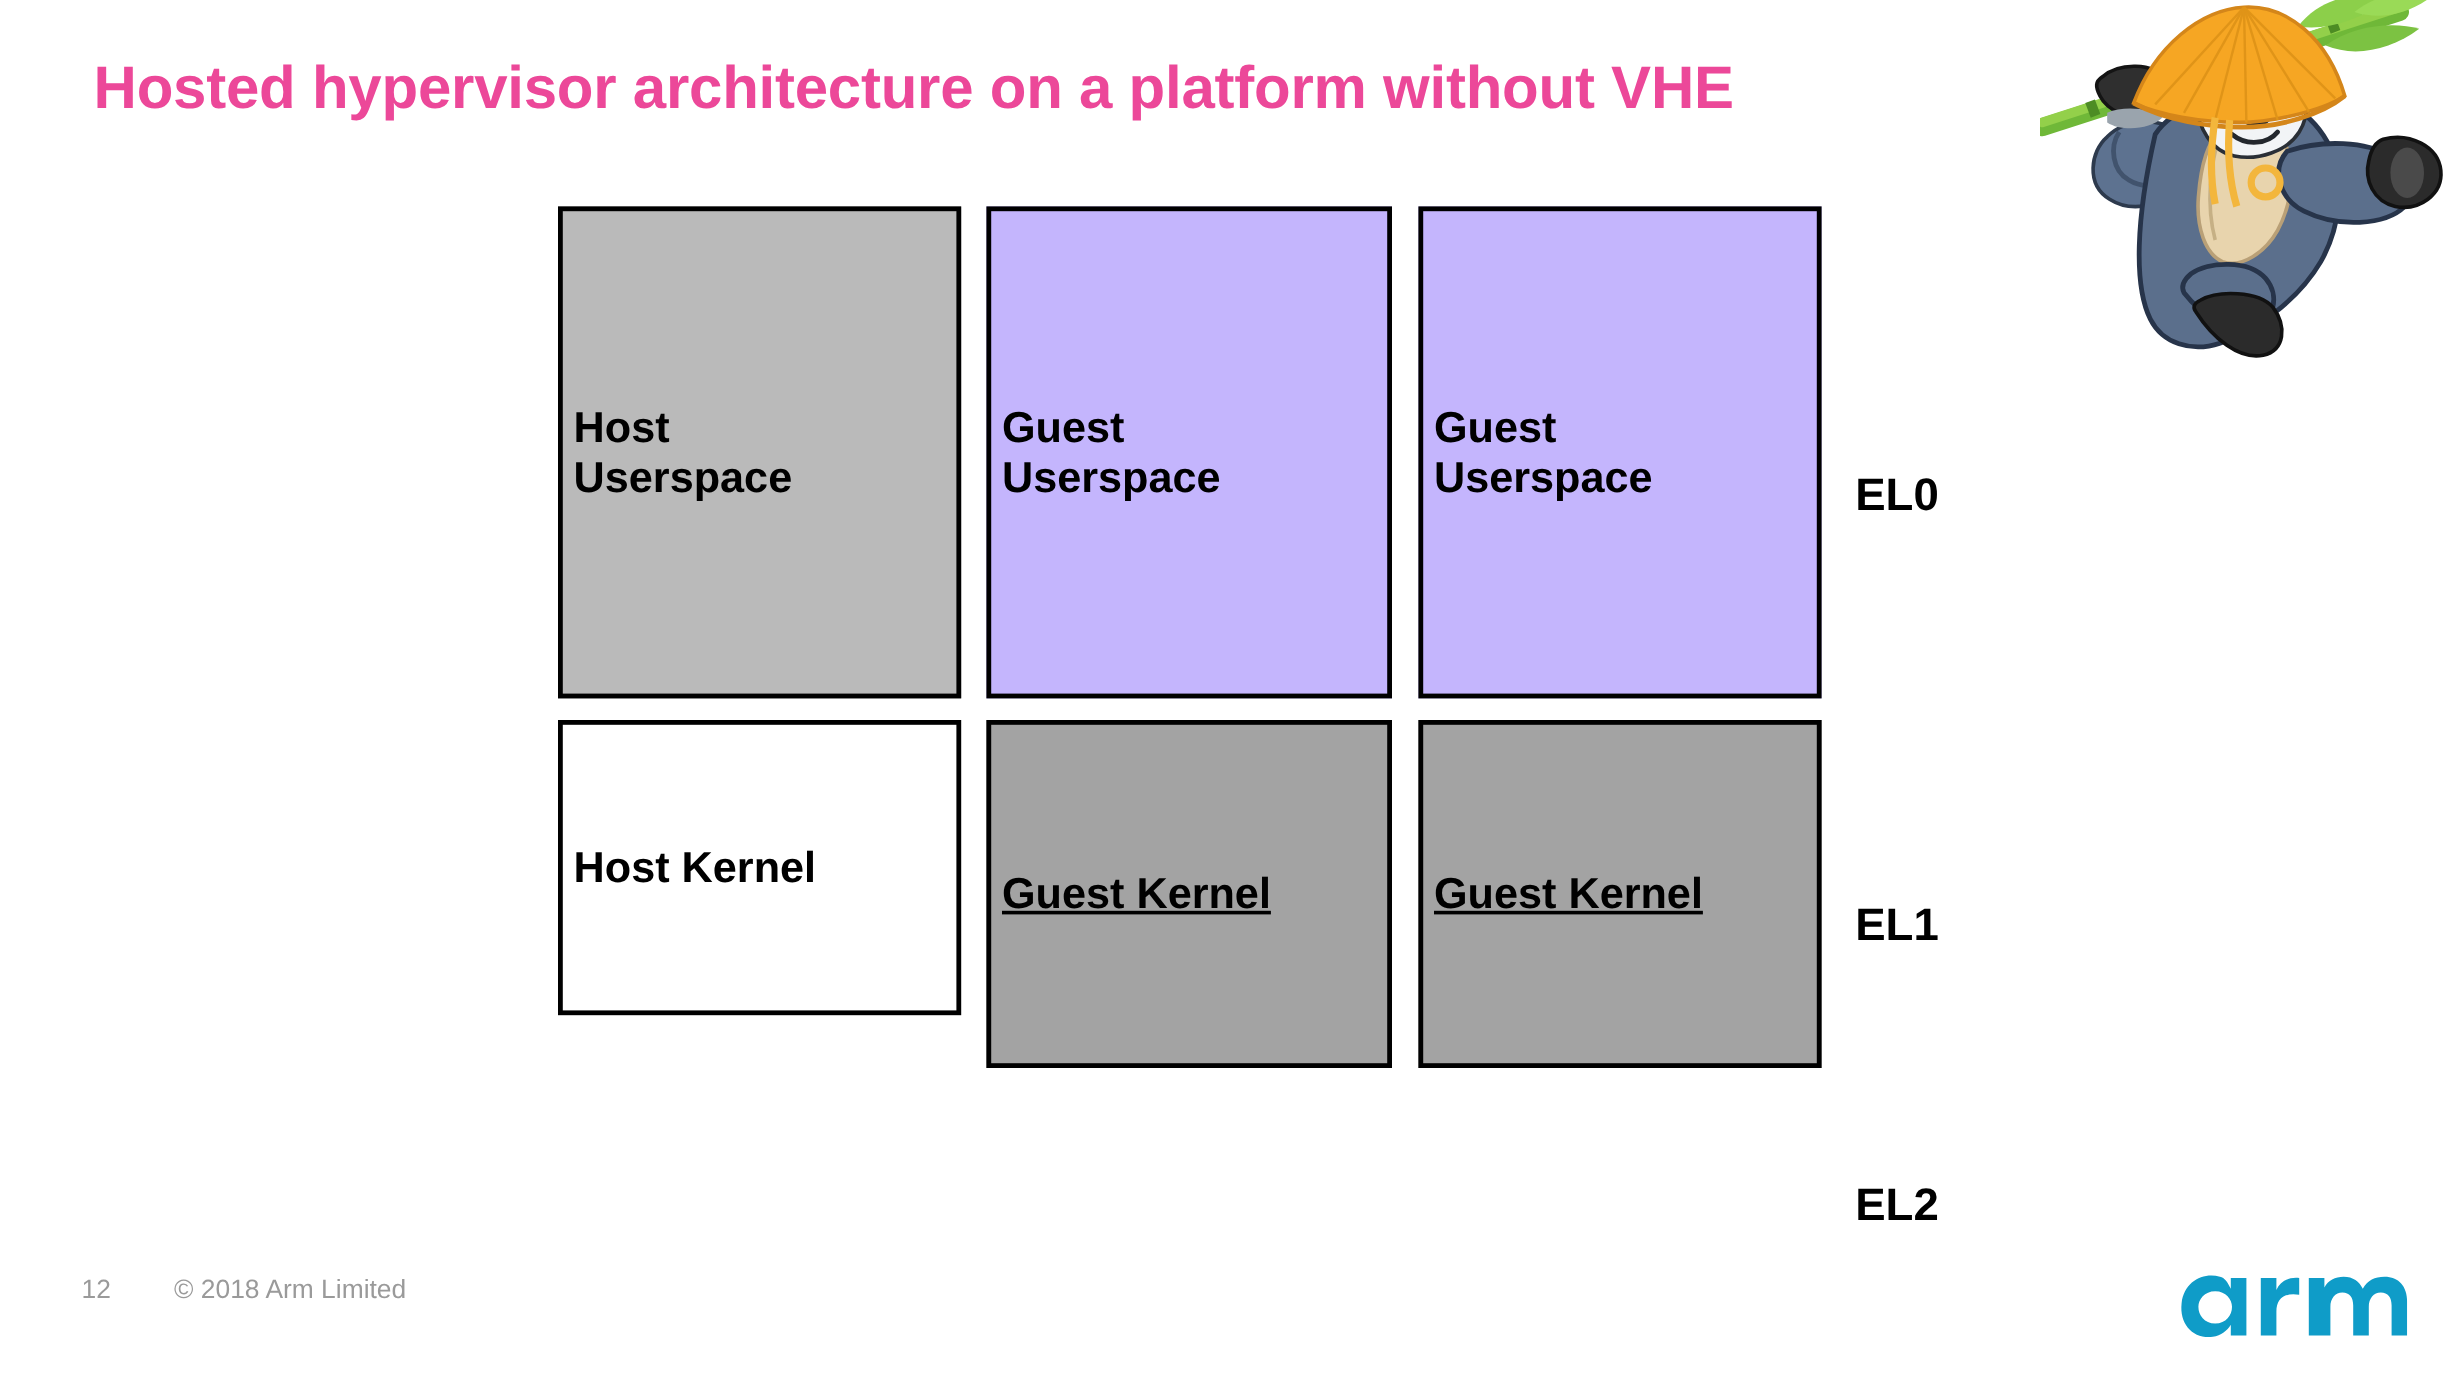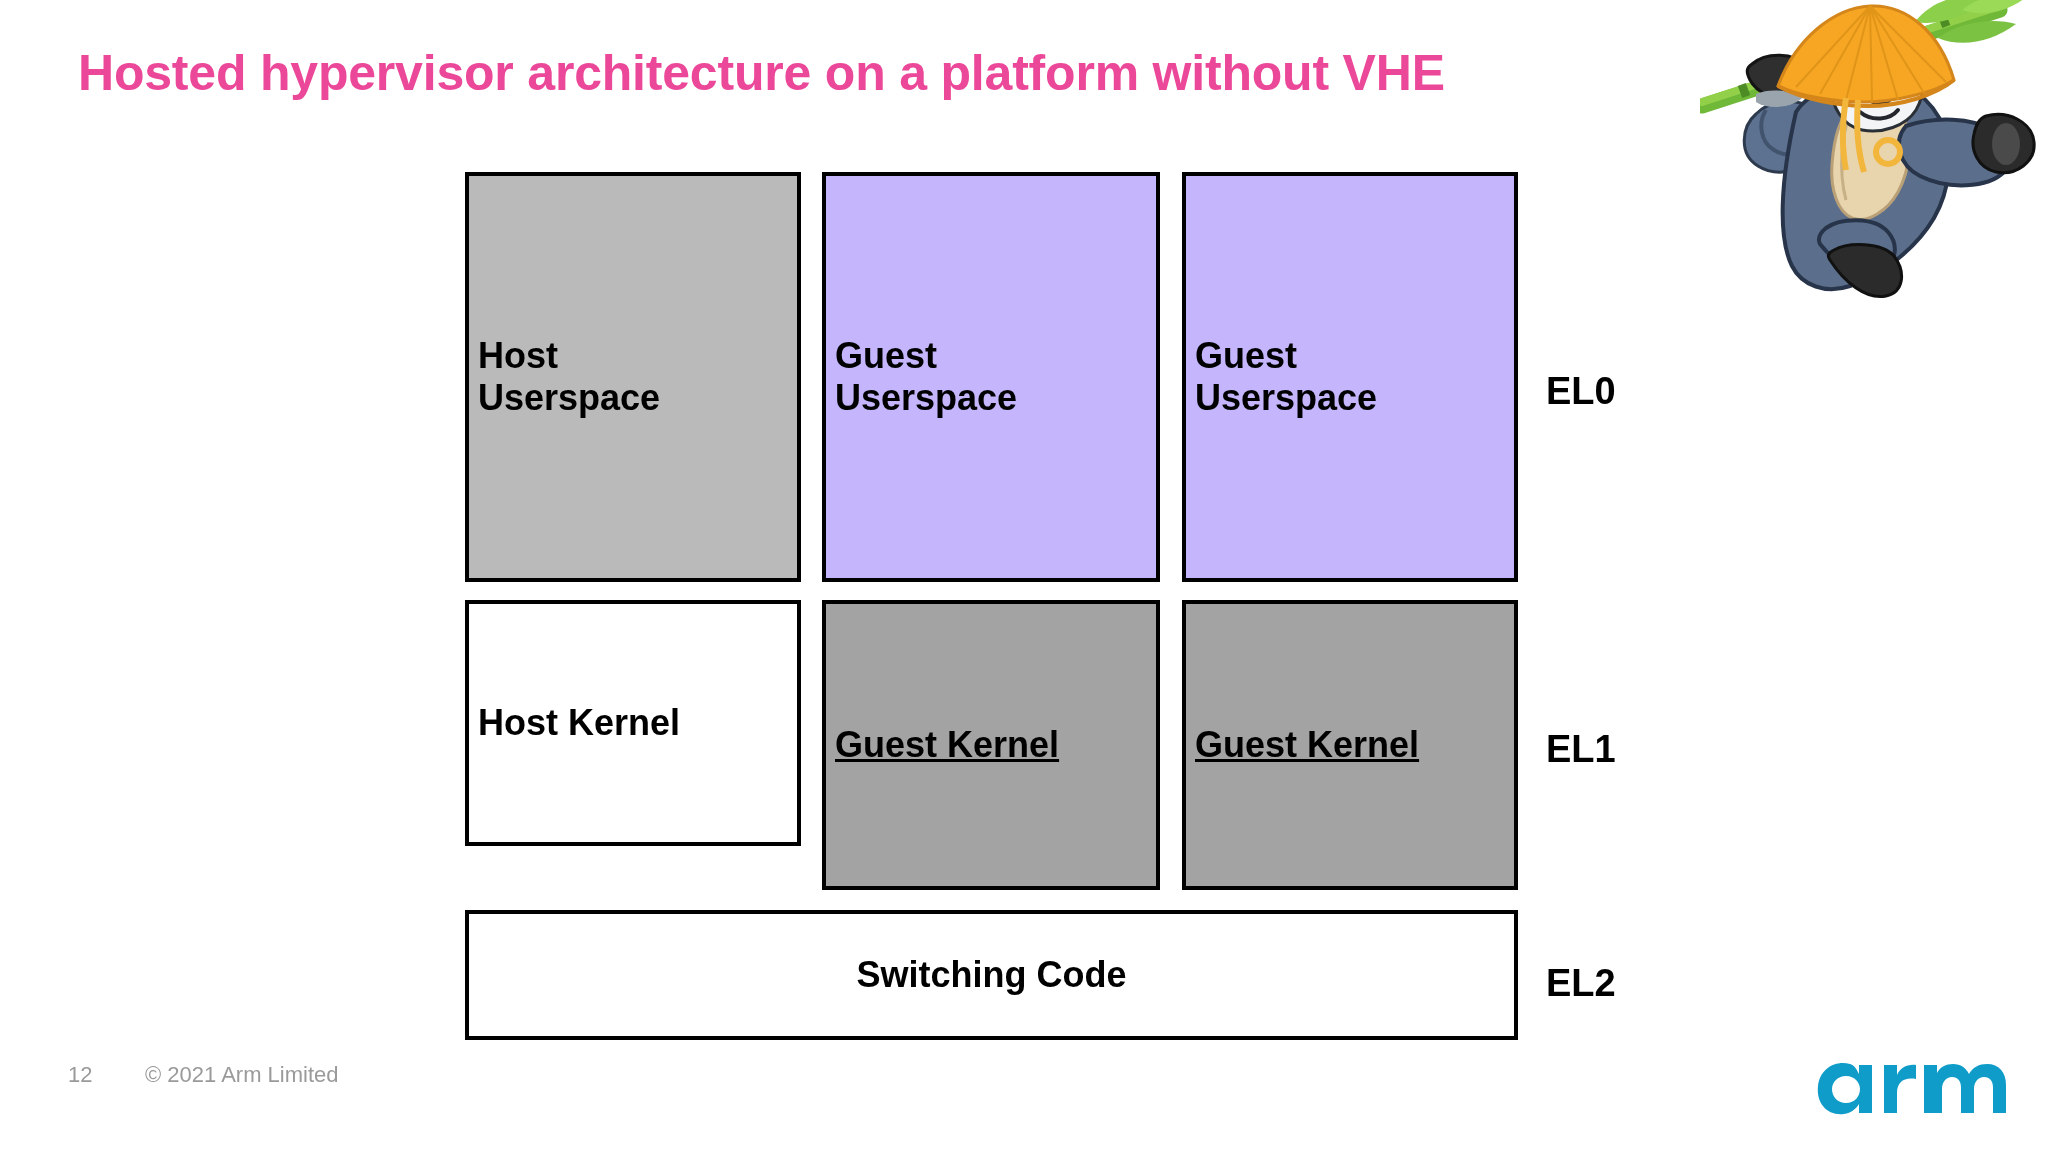--- a/index.html
+++ b/index.html
@@ -67,20 +67,21 @@
   .switching       { background: #ffffff; }
   .hyp             { background: #ffffff; }
 
   
   .el-label {
     position: absolute;
     font-size: 38px;
     font-weight: bold;
     color: #000000;
     white-space: nowrap;
+    margin-top: 22px;
   }
 
   
   #footer-page {
     position: absolute;
     left: 68px;
     top: 1062px;
     font-size: 22px;
     color: #9a9a9a;
     text-align: center;
@@ -217,31 +218,28 @@
 
 
     <div class="box kernel-guest align-left" style="left:822px; top:600px; width:338px; height:290px;">
       <span class="box-label">Guest Kernel</span>
     </div>
 
     <div class="box kernel-guest align-left" style="left:1182px; top:600px; width:336px; height:290px;">
       <span class="box-label">Guest Kernel</span>
     </div>
 
-    <div class="box switching align-center" style="left:465px; top:910px; width:1053px; height:130px;">
-      <span class="box-label">Switching Code</span>
-    </div>
 
     <div class="el-label" style="left:1546px; top:370px;">EL0</div>
     <div class="el-label" style="left:1546px; top:728px;">EL1</div>
     <div class="el-label" style="left:1546px; top:962px;">EL2</div>
   </div>
 
   <div id="footer-page">12</div>
-  <div id="footer-copyright">© 2021 Arm Limited</div>
+  <div id="footer-copyright">© 2018 Arm Limited</div>
 
   <div id="arm-logo">
     <svg viewBox="0 0 200 80" width="200" height="80" xmlns="http://www.w3.org/2000/svg">
 
       <path d="M44 22 C30 18 14 26 12 44 C10 62 22 74 38 72 C45 71 50 67 53 62 L53 71 L66 71 L66 23 L53 23 L53 32
                C50 26 48 23 44 22 Z
                M40 34 C49 34 54 41 54 47 C54 54 49 61 40 61 C31 61 26 54 26 47 C26 41 31 34 40 34 Z" fill="#0f9cc8"></path>
 
       <path d="M78 23 L91 23 L91 33 C94 26 101 22 110 23 L110 37 C98 35 91 40 91 51 L91 71 L78 71 Z" fill="#0f9cc8"></path>
 

